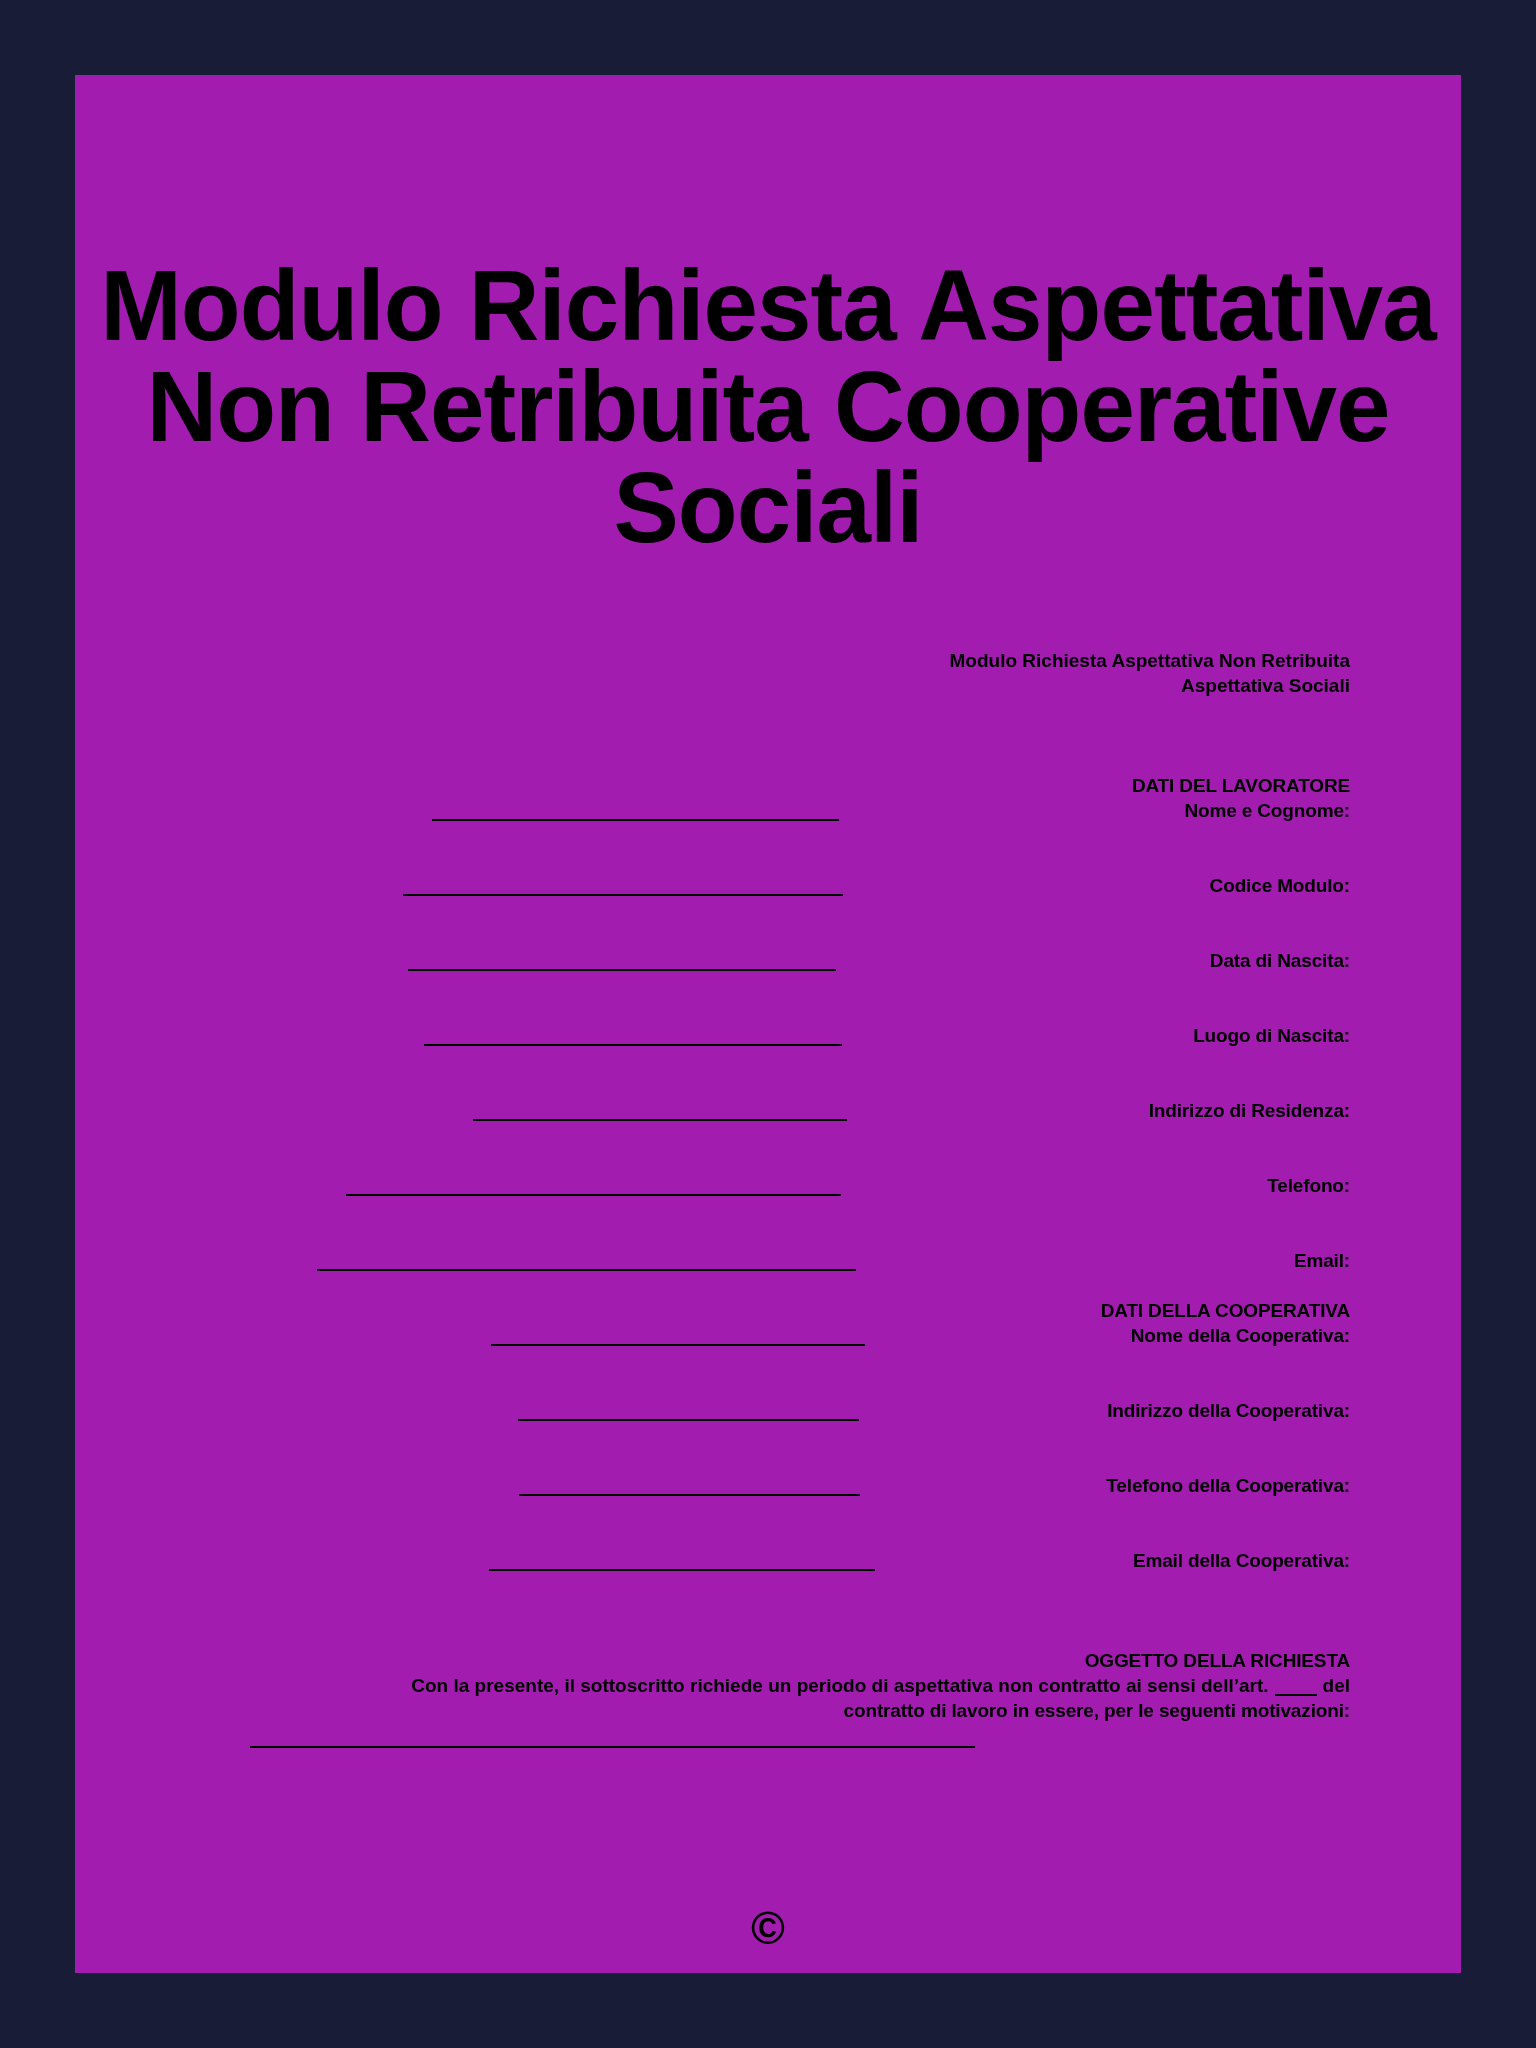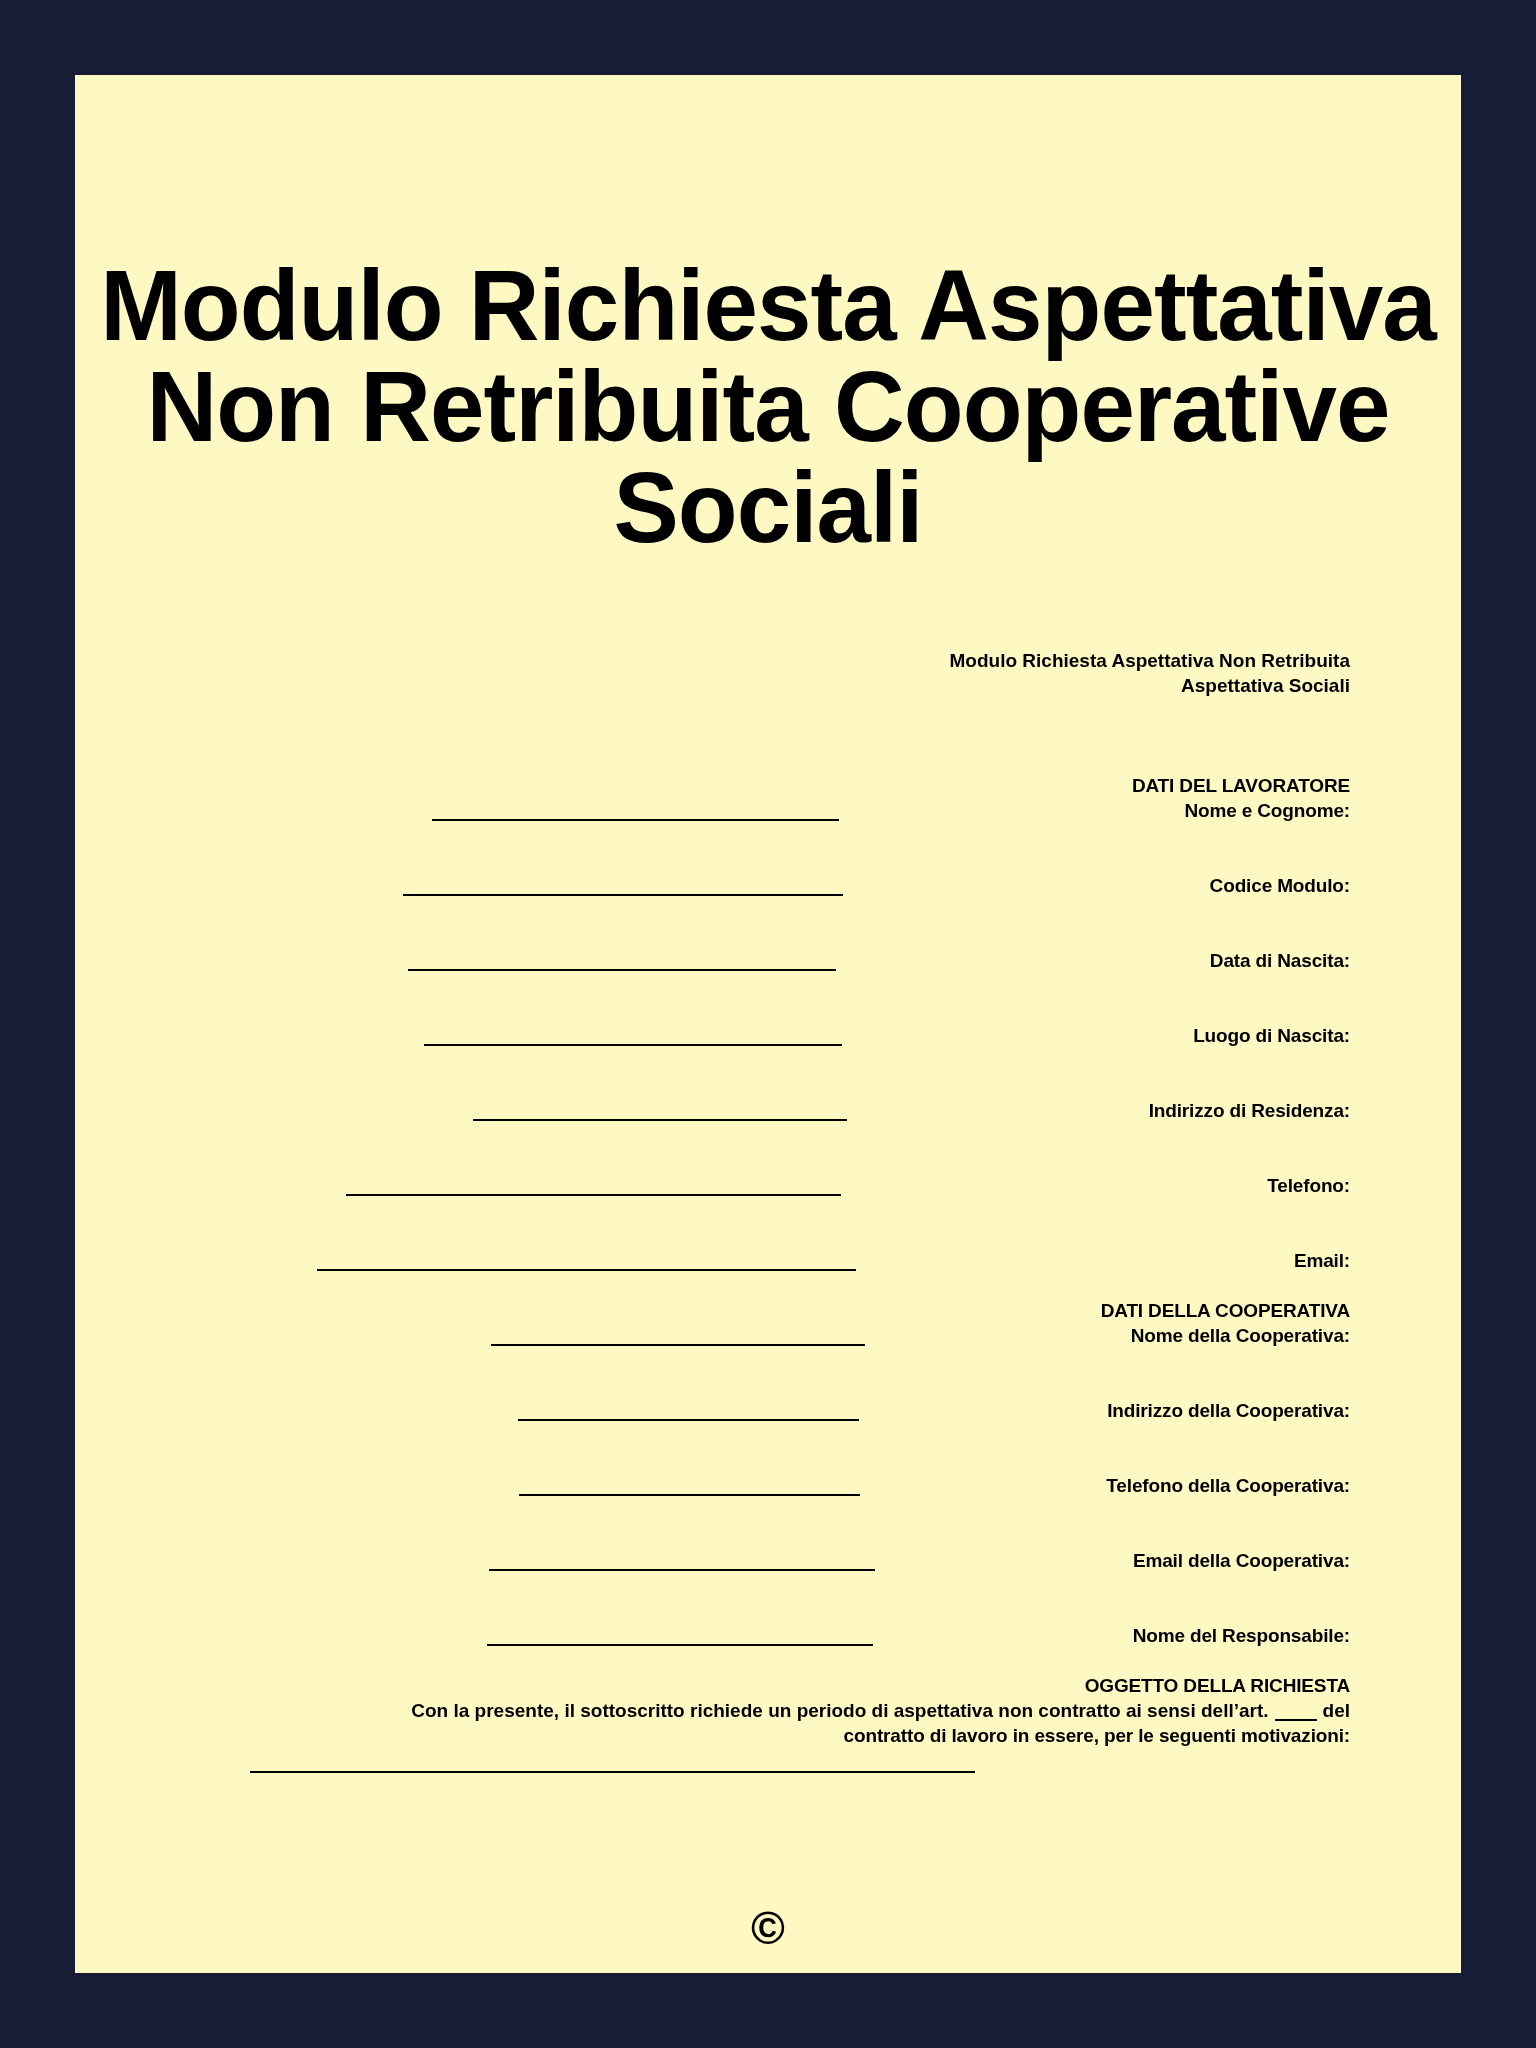--- a/index.html
+++ b/index.html
@@ -14,21 +14,21 @@
       overflow: hidden;
       font-family: "Liberation Sans", sans-serif;
       color: #000;
     }
     .page {
       position: absolute;
       left: 75px;
       top: 75px;
       width: 1386px;
       height: 1898px;
-      background: #fef9c3;
+      background: #a21caf;
     }
     .doc-title {
       position: absolute;
       left: -40px;
       width: 1466px;
       top: 180px;
       margin: 0;
       text-align: center;
       font-family: "Liberation Sans", sans-serif;
       font-weight: bold;
@@ -170,24 +170,20 @@
     <span class="gap"></span>
       <span class="gap"></span>
 
     <span class="line cond">
       <span>Email della Cooperativa:</span>
       <span class="blank" style="left:239px;width:386px;"></span>
     </span>
     <span class="gap"></span>
       <span class="gap"></span>
 
-    <span class="line cond">
-      <span>Nome del Responsabile:</span>
-      <span class="blank" style="left:237px;width:386px;"></span>
-    </span>
     <span class="gap"></span>
 
     <span class="line cond">OGGETTO DELLA RICHIESTA</span>
 
     <span class="line"><span>Con la presente, il sottoscritto richiede un periodo di aspettativa non contratto ai sensi dell’art.</span><span class="inline-blank"></span><span>del</span></span>
     <span class="line cond">contratto di lavoro in essere, per le seguenti motivazioni:</span>
 
     <span class="line">
       <span class="blank" style="left:0;width:725px;top:2px;"></span>
     </span>

